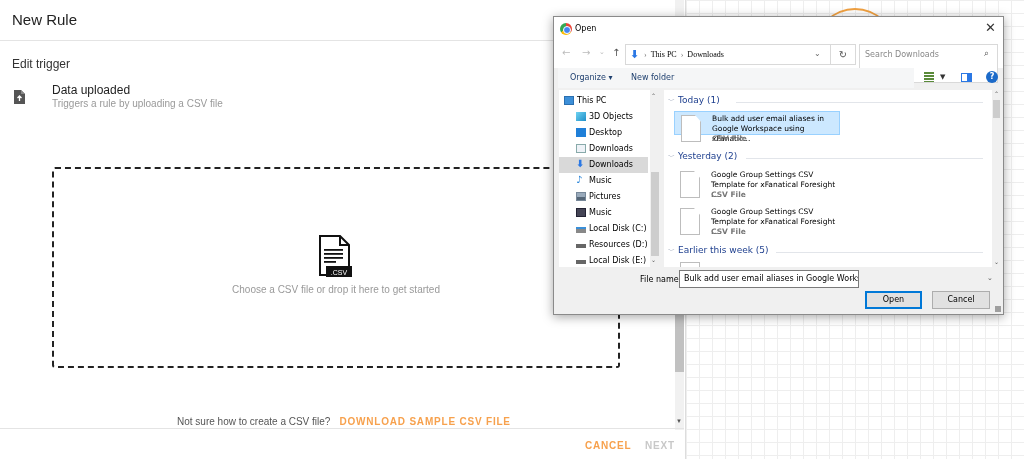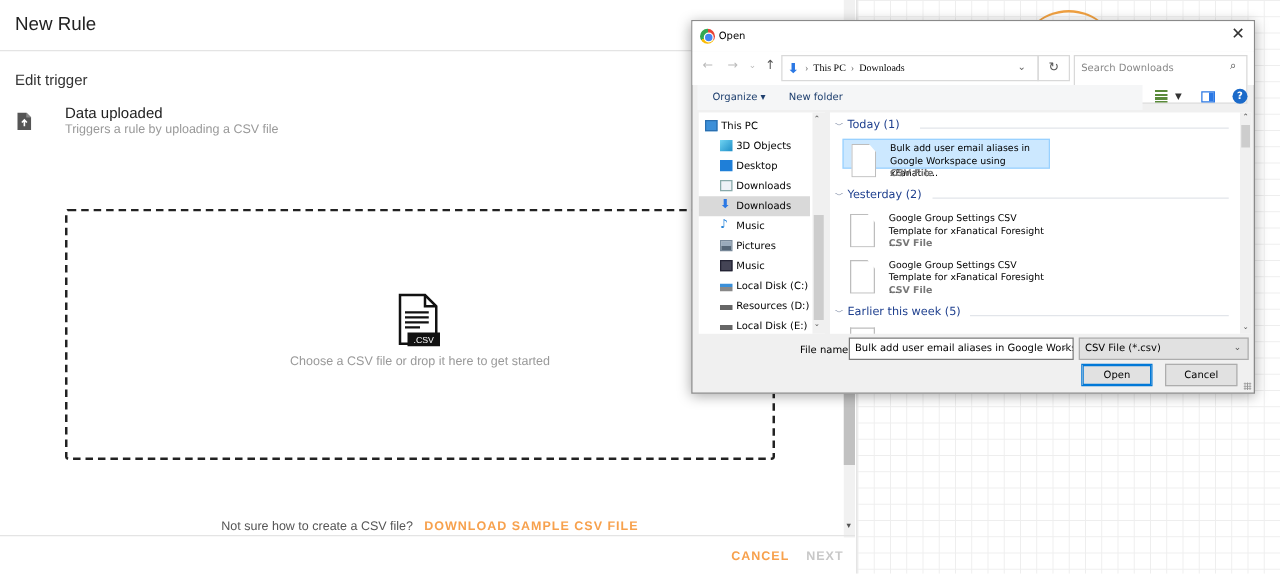--- a/index.html
+++ b/index.html
@@ -278,18 +278,17 @@
 
     <div class="file-scroll"></div>
     <div class="file-scroll-thumb"></div>
     <div style="position:absolute;left:330px;top:0;font-size:6px;color:#555">⌃</div>
     <div style="position:absolute;left:330px;top:168px;font-size:6px;color:#555">⌄</div>
   </div>
 
   <div class="fname-label">File name:</div>
   <div class="fname-input">Bulk add user email aliases in Google Worksp</div>
   <div class="fname-chev">⌄</div>
-  <div class="ftype-select">CSV File (*.csv)</div>
   <div class="ftype-chev">⌄</div>
   <div class="btn-open">Open</div>
   <div class="btn-dlg-cancel">Cancel</div>
   <div class="grip"></div>
 </div>
 
 </body></html>

